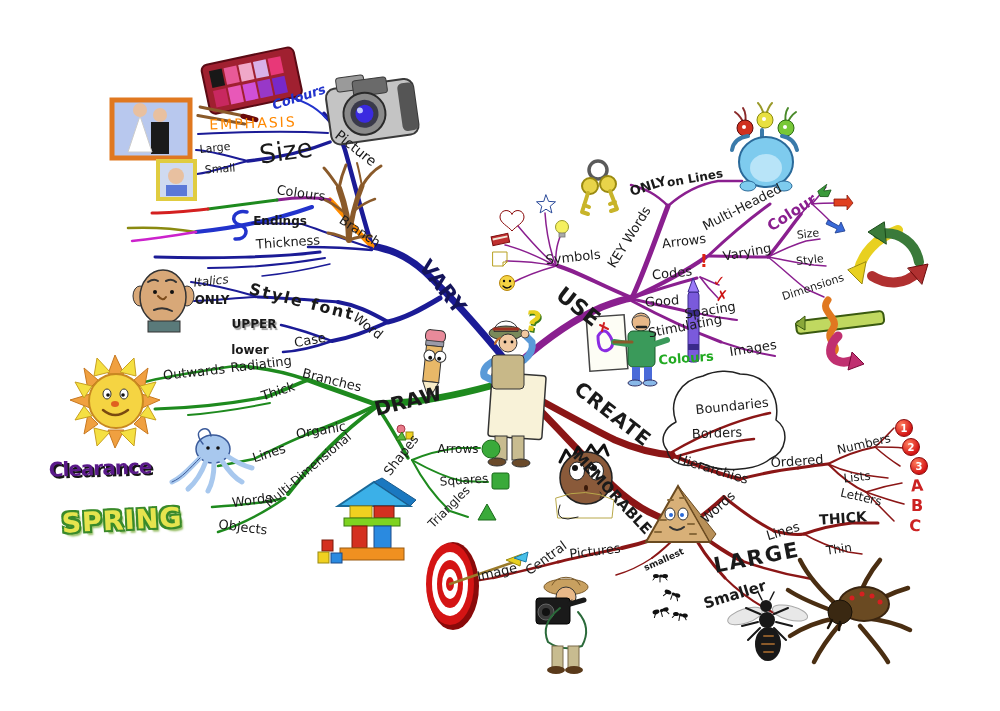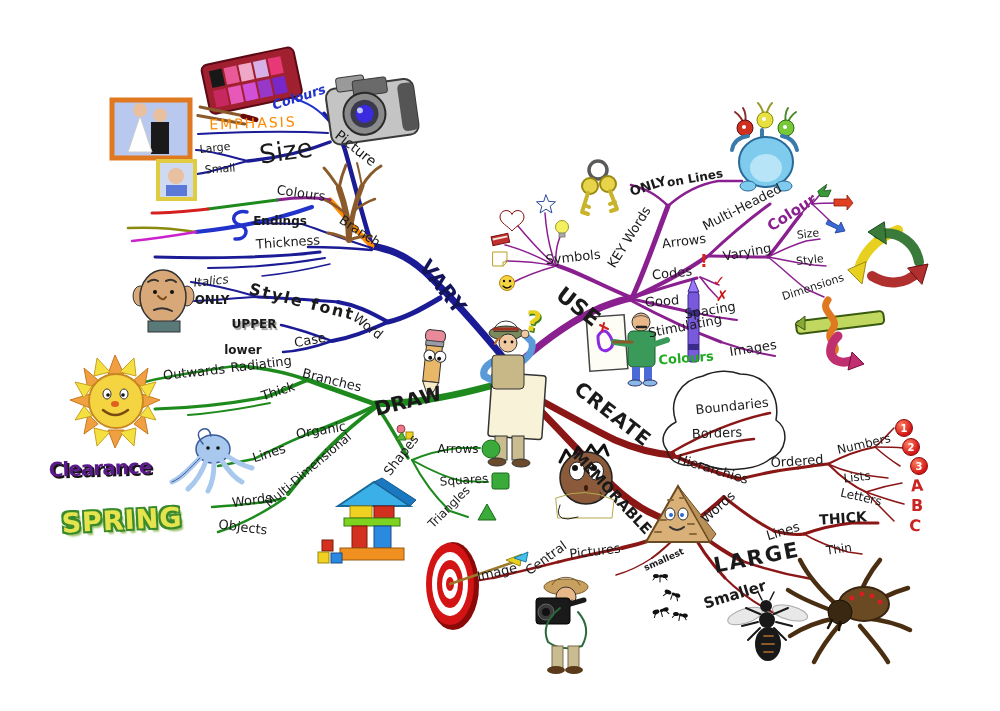--- a/index.html
+++ b/index.html
@@ -546,21 +546,21 @@
 <span class="lbl" style="left:215px;top:148px;font-size:11px;transform:translate(-50%,-50%) rotate(-6deg);">Large</span>
 <span class="lbl" style="left:220px;top:169px;font-size:11px;transform:translate(-50%,-50%) rotate(-4deg);">Small</span>
 <span class="lbl" style="left:360px;top:231px;font-size:13px;transform:translate(-50%,-50%) rotate(33deg);">Branch</span>
 <span class="lbl" style="left:301px;top:193px;font-size:13px;transform:translate(-50%,-50%) rotate(8deg);">Colours</span>
 <span class="lbl" style="left:280px;top:221px;font-size:12px;transform:translate(-50%,-50%);font-weight:bold;">Endings</span>
 <span class="lbl" style="left:288px;top:242px;font-size:13px;transform:translate(-50%,-50%) rotate(-4deg);">Thickness</span>
 <span class="lbl" style="left:211px;top:281px;font-size:12px;font-style:italic;transform:translate(-50%,-50%) rotate(-6deg);">Italics</span>
 <span class="lbl" style="left:212px;top:300px;font-size:12px;font-weight:bold;transform:translate(-50%,-50%);">ONLY</span>
 <span class="lbl" style="left:302px;top:302px;font-size:16px;font-weight:bold;letter-spacing:2px;transform:translate(-50%,-50%) rotate(14deg);">Style font</span>
 <span class="lbl" style="left:254px;top:324px;font-size:12px;font-weight:bold;text-shadow:1.5px 1.5px 1px #999;transform:translate(-50%,-50%);">UPPER</span>
-<span class="lbl" style="left:243px;top:350px;font-size:12px;font-weight:bold;transform:translate(-50%,-50%);">lower</span>
+<span class="lbl" style="left:250px;top:350px;font-size:12px;font-weight:bold;transform:translate(-50%,-50%);">lower</span>
 <span class="lbl" style="left:310px;top:340px;font-size:13px;transform:translate(-50%,-50%) rotate(-10deg);">Case</span>
 <span class="lbl" style="left:368px;top:326px;font-size:13px;transform:translate(-50%,-50%) rotate(38deg);">Word</span>
 
 <span class="lbl" style="left:578px;top:307px;font-size:22px;font-weight:bold;transform:translate(-50%,-50%) rotate(38deg);">USE</span>
 <span class="lbl" style="left:573px;top:257px;font-size:13px;transform:translate(-50%,-50%) rotate(-6deg);">Symbols</span>
 <span class="lbl" style="left:629px;top:237px;font-size:13px;transform:translate(-50%,-50%) rotate(-58deg);">KEY Words</span>
 <span class="lbl" style="left:648px;top:186px;font-size:13px;font-weight:bold;transform:translate(-50%,-50%) rotate(-18deg);">ONLY</span>
 <span class="lbl" style="left:695px;top:178px;font-size:12px;font-weight:bold;transform:translate(-50%,-50%) rotate(-10deg);">on Lines</span>
 <span class="lbl" style="left:742px;top:207px;font-size:13px;transform:translate(-50%,-50%) rotate(-27deg);">Multi-Headed</span>
 <span class="lbl" style="left:684px;top:241px;font-size:13px;transform:translate(-50%,-50%) rotate(-7deg);">Arrows</span>

